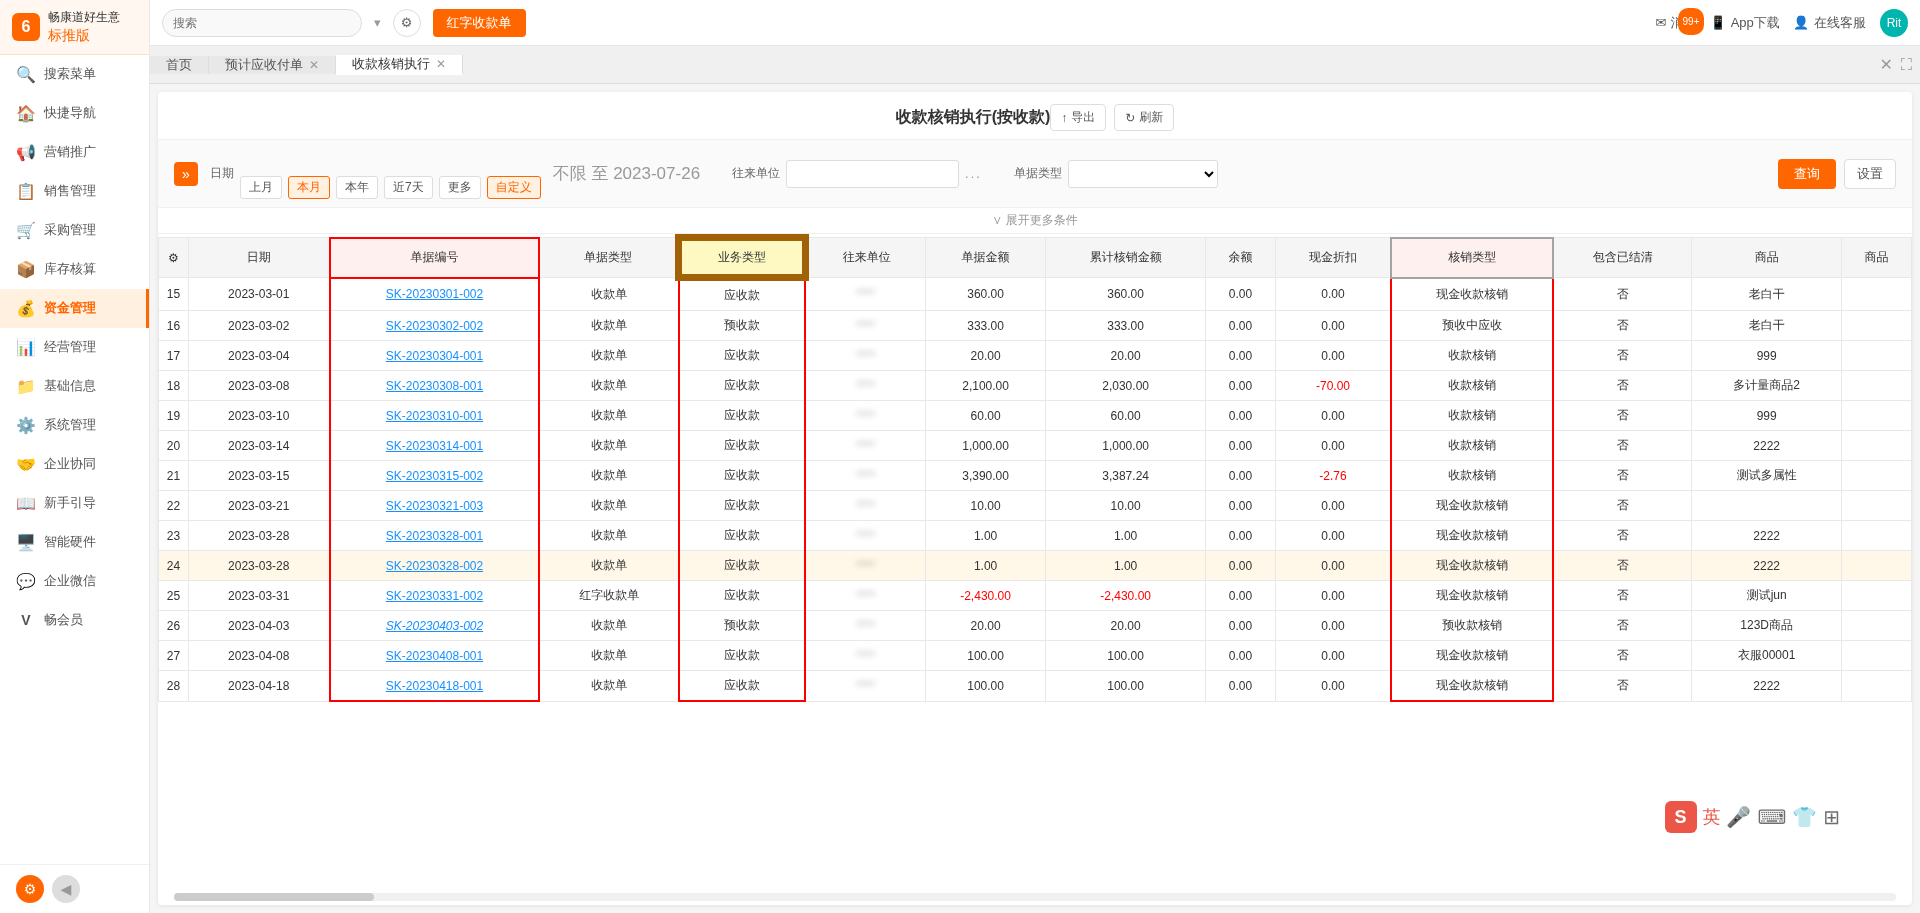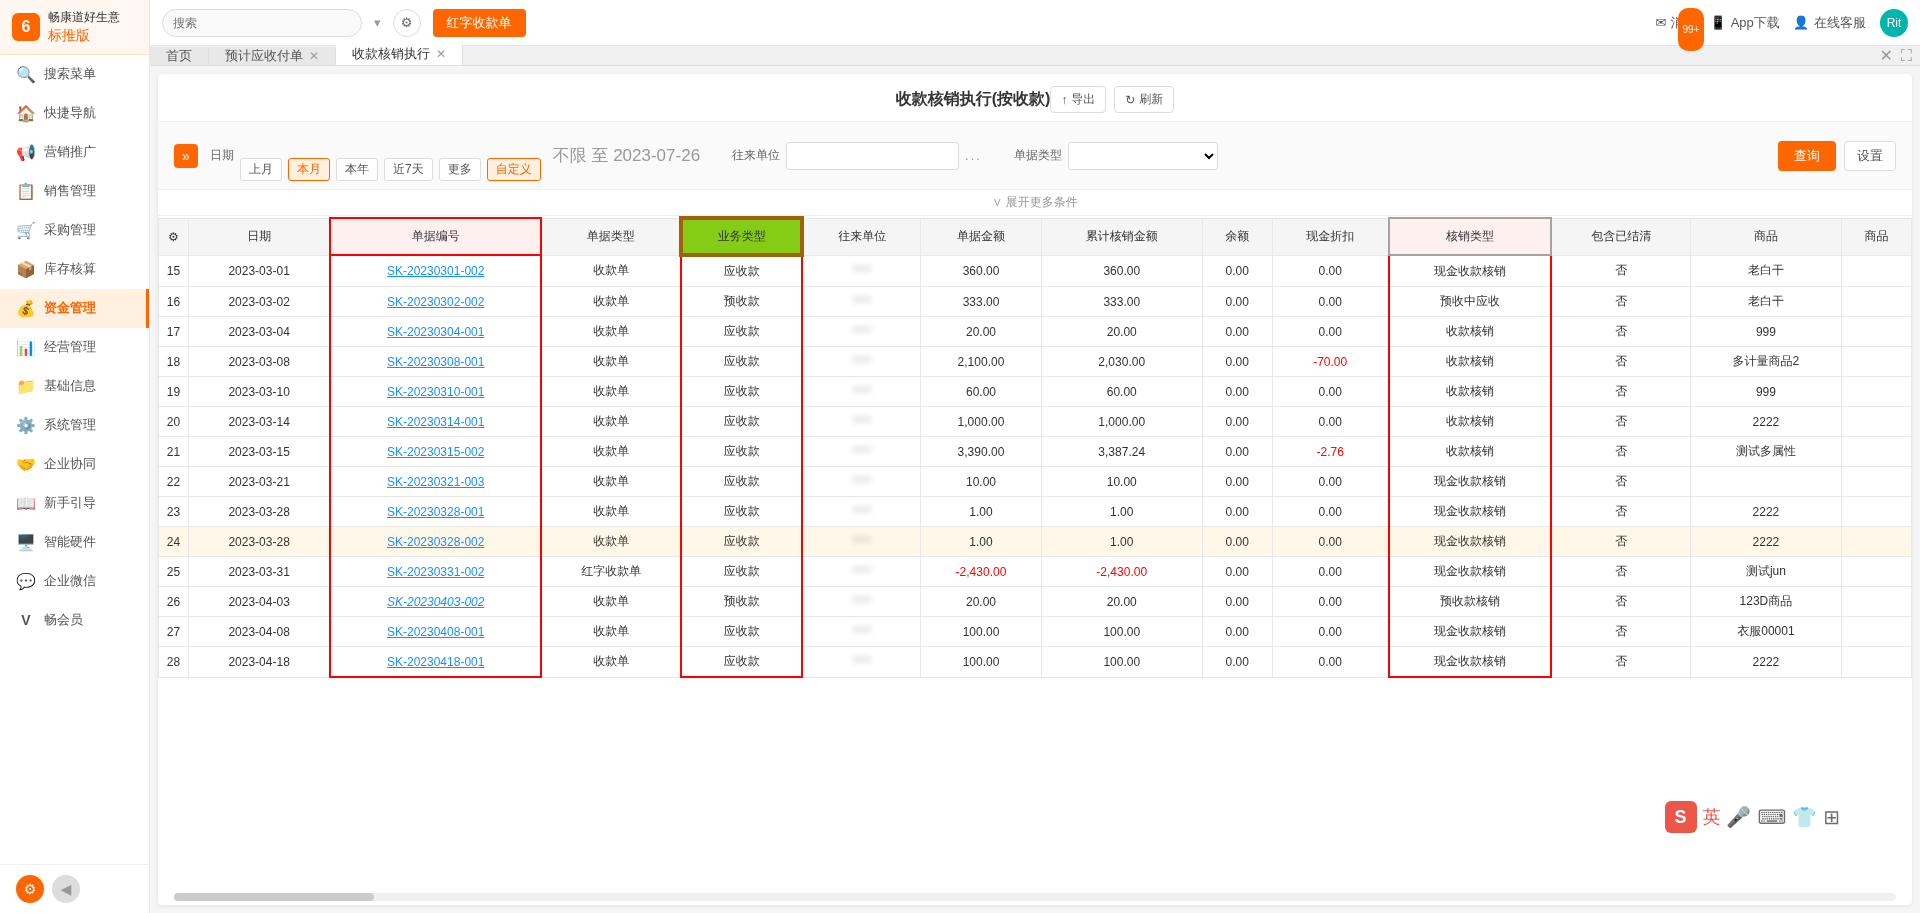--- a/index.html
+++ b/index.html
@@ -22,25 +22,25 @@
     .main { flex: 1; display: flex; flex-direction: column; overflow: hidden; }
 
     
     .topbar { height: 46px; background: #fff; border-bottom: 1px solid #e8e8e8; display: flex; align-items: center; padding: 0 12px; gap: 12px; }
     .topbar-search { flex: 0 0 200px; height: 28px; border: 1px solid #ddd; border-radius: 14px; padding: 0 10px; font-size: 12px; color: #999; background: #f9f9f9; }
     .topbar-arrow { color: #999; cursor: pointer; }
     .topbar-gear { width: 28px; height: 28px; border-radius: 50%; border: 1px solid #ddd; display: flex; align-items: center; justify-content: center; cursor: pointer; color: #666; }
     .topbar-btn { background: #f60; color: white; border: none; border-radius: 4px; padding: 5px 14px; cursor: pointer; font-size: 13px; }
     .topbar-right { margin-left: auto; display: flex; align-items: center; gap: 14px; }
     .topbar-badge { position: relative; display: flex; align-items: center; gap: 4px; cursor: pointer; color: #555; font-size: 13px; }
-    .badge-count { background: #f60; color: white; border-radius: 10px; padding: 16px 5px; font-size: 10px; position: absolute; top: -6px; right: -8px; }
+    .badge-count { background: #f60; color: white; border-radius: 10px; padding: 8px 5px; font-size: 10px; position: absolute; top: -6px; right: -8px; }
     .topbar-user { color: #555; font-size: 13px; cursor: pointer; }
 
     
-    .tabbar { height: 20px; background: #f0f0f0; display: flex; align-items: flex-end; border-bottom: 1px solid #ddd; }
+    .tabbar { height: 38px; background: #f0f0f0; display: flex; align-items: center; border-bottom: 1px solid #ddd; }
     .tab { display: flex; align-items: center; padding: 0 16px; gap: 6px; cursor: pointer; font-size: 13px; color: #555; border-right: 1px solid #ddd; background: #e8e8e8; }
     .tab.active { background: #fff; color: #333; border-bottom: 2px solid #fff; }
     .tab-close { color: #999; font-size: 12px; cursor: pointer; }
     .tab-home { background: #e8e8e8; color: #555; }
     .tabbar-actions { margin-left: auto; display: flex; align-items: center; padding: 0 8px; gap: 8px; }
     .tabbar-action-btn { background: none; border: none; cursor: pointer; color: #999; font-size: 16px; }
 
     
     .content { flex: 1; overflow: hidden; display: flex; flex-direction: column; background: #fff; margin: 8px; border-radius: 4px; box-shadow: 0 1px 4px rgba(0,0,0,0.08); }
 
@@ -265,21 +265,21 @@
     </div>
 
     <div class="table-container">
       <table>
         <thead>
           <tr>
             <th class="th-settings">⚙</th>
             <th>日期</th>
             <th style="border:2px solid #f00;background:#fff0f0;">单据编号</th>
             <th>单据类型</th>
-            <th style="border:4px solid #a16207;background:#84cc16;">业务类型</th>
+            <th style="border:7px solid #a16207;background:#fef9c3;">业务类型</th>
             <th>往来单位</th>
             <th>单据金额</th>
             <th>累计核销金额</th>
             <th>余额</th>
             <th>现金折扣</th>
             <th style="border:2px solid #a3a3a3;background:#fff0f0;margin-top:12px;">核销类型</th>
             <th>包含已结清</th>
             <th>商品</th>
             <th>商品</th>
           </tr>

